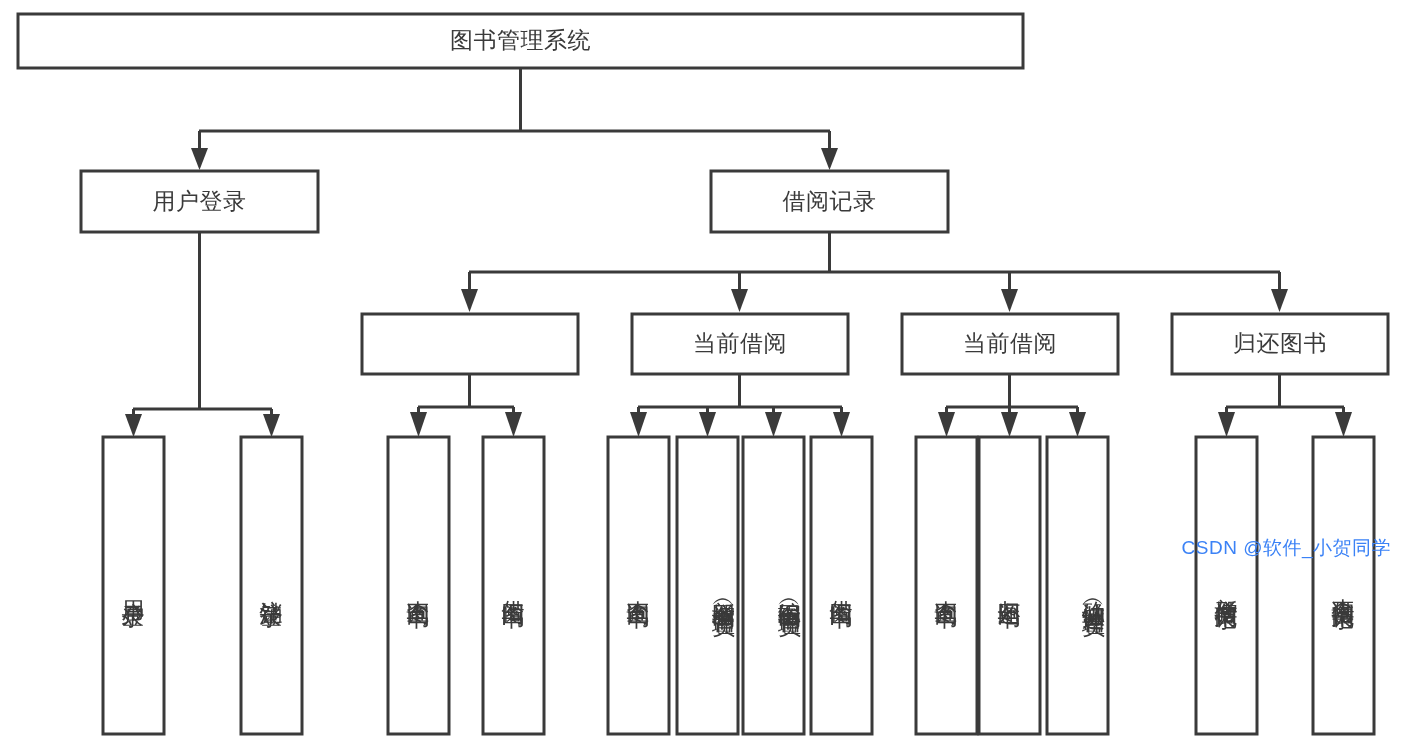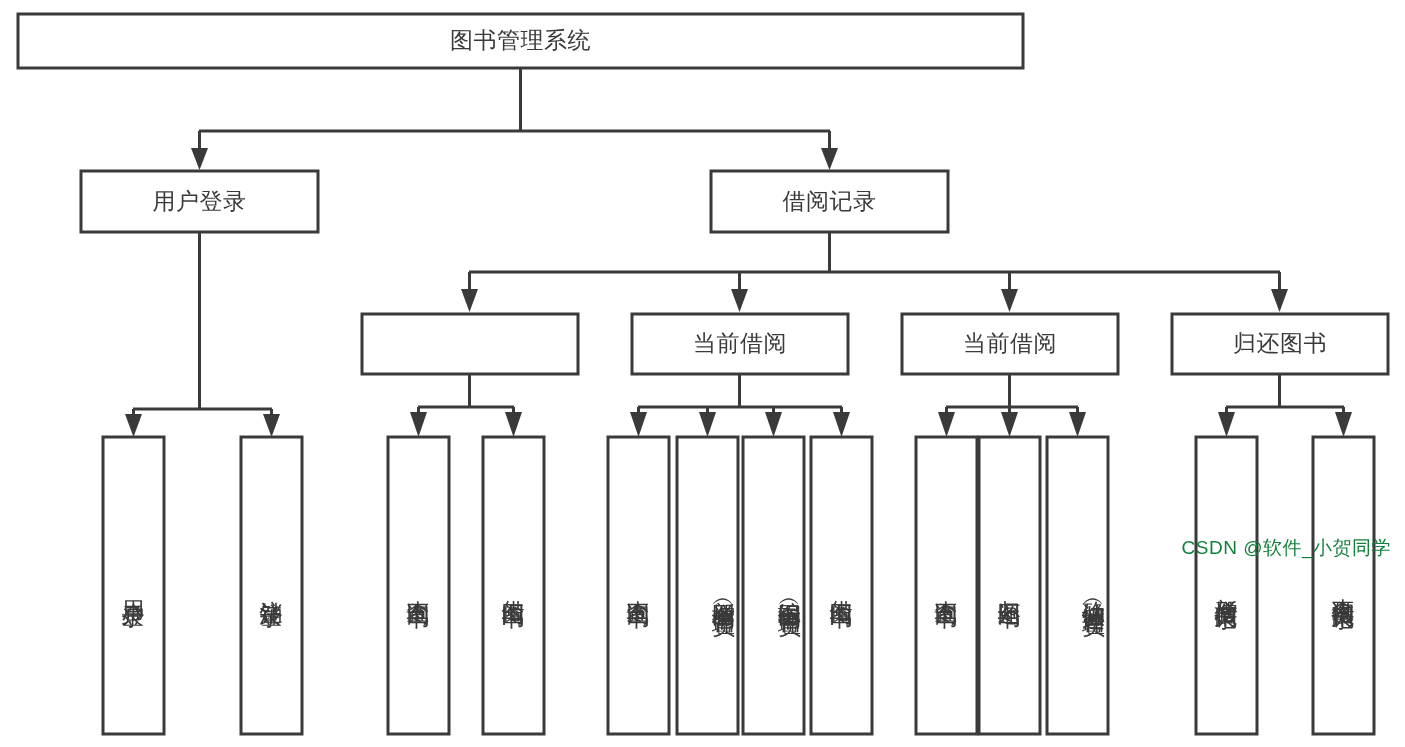--- a/index.html
+++ b/index.html
@@ -69,21 +69,21 @@
     padding-top: 6px;
   }
   .node-label-v.align-mid {
     align-items: center;
     padding-top: 0;
   }
   .watermark {
     position: absolute;
     right: 14px;
     bottom: 6px;
-    color: #15803d;
+    color: #3b82f6;
     font-size: 19px;
     letter-spacing: 0.5px;
     white-space: nowrap;
     pointer-events: none;
   }
 </style>
 </head>
 <body>
 
 <div id="diagram-root">

